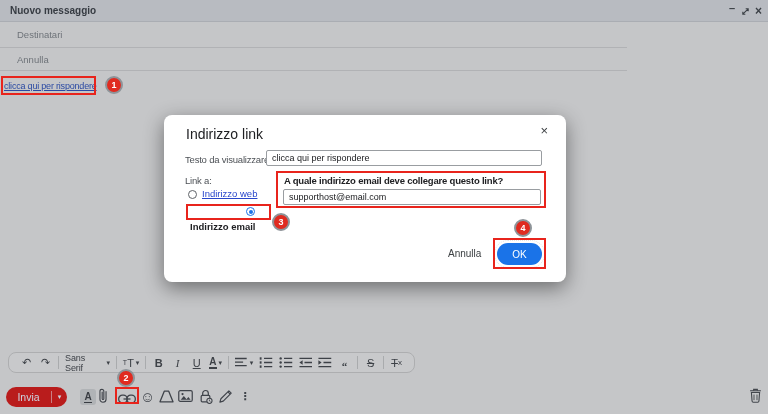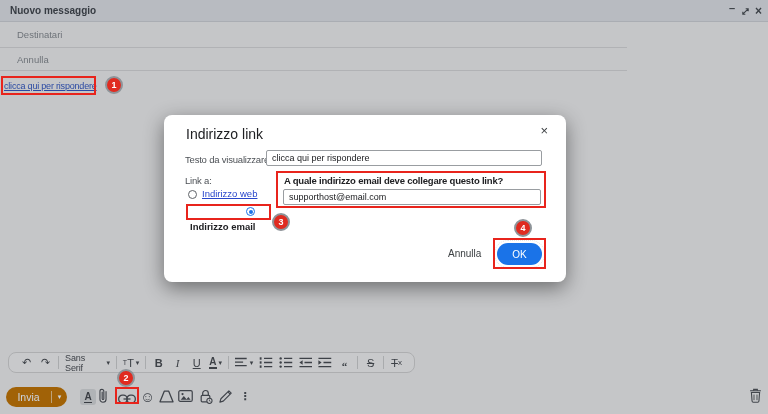--- a/index.html
+++ b/index.html
@@ -36,21 +36,21 @@
   .b-b { font-weight:700; font-size:11px; }
   .b-i { font-style:italic; font-family:"Liberation Serif","DejaVu Serif",serif; font-size:11px; }
   .b-u { text-decoration:underline; font-size:11px; }
   .b-a { font-size:10px; font-weight:700; line-height:9px; display:inline-block; border-bottom:2.5px solid #3d4147; padding-bottom:1px; }
   .sizeT .sm { font-size:7px; } .sizeT .lg { font-size:11px; font-weight:500; }
   .quoteg { font-family:"Liberation Serif","DejaVu Serif",serif; font-weight:700; font-size:14px; line-height:8px; padding-top:6px; }
   .strikeg { font-size:11px; text-decoration:line-through; }
   .clearg  { font-size:10px; } .clearg .t { text-decoration:line-through; } .clearg .x { font-size:8px; }
 
   
-  .send-btn { position:absolute; left:6px; top:387px; width:61px; height:20px; background:#a16207; border-radius:10px; display:flex; align-items:center; cursor:pointer; }
+  .send-btn { position:absolute; left:6px; top:387px; width:61px; height:20px; background:#b91c1c; border-radius:10px; display:flex; align-items:center; cursor:pointer; }
   .send-btn .slabel { flex:1; text-align:center; color:#ccd4e0; font-size:10.5px; font-weight:500; }
   .send-btn .sdiv { width:1px; height:12px; background:rgba(220,228,238,.5); }
   .send-btn .scaret { width:15px; text-align:center; color:#ccd4e0; font-size:7px; }
   .bico { position:absolute; top:388px; height:16px; display:flex; align-items:center; justify-content:center; color:#3f434a; cursor:pointer; }
   .a-tile { left:80px; top:389px; width:16px; height:16px; background:#b0b3b6; border-radius:3px; font-size:10px; font-weight:700; color:#383c42; }
   .a-tile span { border-bottom:1.5px solid #383c42; line-height:10px; }
   .dots { font-size:11px; font-weight:700; }
 
   
   .dialog { position:absolute; left:164px; top:115px; width:402px; height:167px; background:#ffffff; border-radius:8px; box-shadow:0 6px 20px rgba(0,0,0,.45); z-index:10; }

